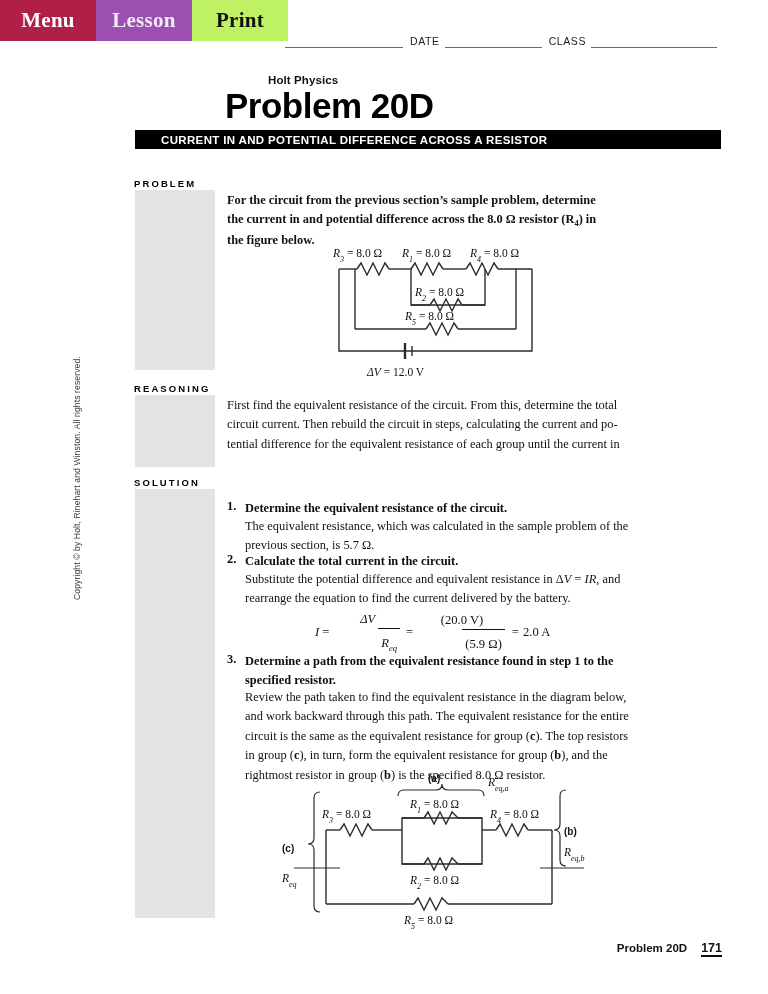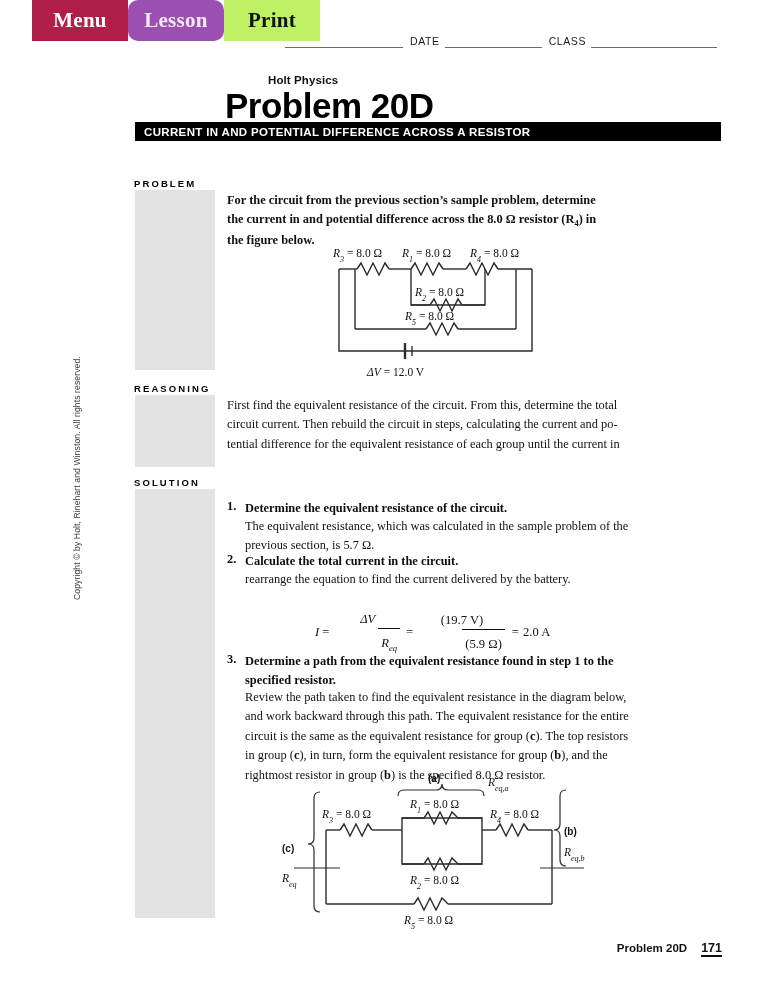--- a/index.html
+++ b/index.html
@@ -14,37 +14,36 @@
     position: relative;
     overflow: hidden;
   }
 
   
   .navbar {
     position: absolute;
     top: 0; left: 0;
     height: 53px;
     display: flex;
-    padding-left: 32px;
   }
   .nav-tab {
     width: 96px;
     height: 41px;
     display: flex;
     align-items: center;
     justify-content: center;
     font-family: "Liberation Serif", serif;
     font-weight: bold;
     font-size: 21px;
     letter-spacing: 0.3px;
     cursor: pointer;
     user-select: none;
   }
   .nav-menu  { background: #B01F47; color: #ffffff; }
-  .nav-lesson{ background: #9B4FB0; color: #f4eaf6; border-radius: 10px; }
+  .nav-lesson{ background: #9B4FB0; color: #f4eaf6; }
   .nav-print { background: #bef264; color: #111111; }
 
   
   .idline {
     position: absolute;
     top: 30px;
     left: 285px;
     width: 438px;
     height: 18px;
     display: flex;
@@ -82,33 +81,33 @@
     left: 225px;
     font-family: "Liberation Sans", sans-serif;
     font-weight: bold;
     font-size: 35px;
     letter-spacing: -0.5px;
     color: #000000;
     line-height: 1.05;
   }
   .banner {
     position: absolute;
-    top: 122px;
+    top: 130px;
     left: 135px;
     width: 586px;
     height: 19px;
     background: #000000;
     color: #ffffff;
     font-family: "Liberation Sans", sans-serif;
     font-weight: bold;
     font-size: 11.5px;
     letter-spacing: 0.35px;
     display: flex;
     align-items: center;
-    padding-left: 9px;
+    padding-left: 26px;
     box-sizing: border-box;
   }
 
   
   .sec-label {
     position: absolute;
     left: 134px;
     font-family: "Liberation Sans", sans-serif;
     font-weight: bold;
     font-size: 9.5px;
@@ -305,33 +304,34 @@
 <div class="step-num" style="top:499px; left:227px">1.</div>
 <div class="step-head" style="top:499px; left:245px">Determine the equivalent resistance of the circuit.</div>
 <div class="body-text" style="top:517px; left:245px; width:430px">
   <div>The equivalent resistance, which was calculated in the sample problem of the</div>
   <div>previous section, is 5.7 Ω.</div>
 </div>
 
 <div class="step-num" style="top:552px; left:227px">2.</div>
 <div class="step-head" style="top:552px; left:245px">Calculate the total current in the circuit.</div>
 <div class="body-text" style="top:570px; left:245px; width:430px">
+  <div><span>Substitute the potential difference and equivalent resistance in Δ</span><span class="ital">V</span><span> = </span><span class="ital">IR</span><span>, and</span></div>
   <div>rearrange the equation to find the current delivered by the battery.</div>
 </div>
 
 <div class="equation" style="top:612px; left:315px">
   <span class="ital">I</span>
   <span style="padding:0 3px">=</span>
   <span class="frac">
     <span class="num ital">ΔV</span>
     <span class="den"><span class="ital">R</span><sub class="ital">eq</sub></span>
   </span>
   <span style="padding:0 3px">=</span>
   <span class="frac">
-    <span class="num">(19.7 V)</span>
+    <span class="num">(20.0 V)</span>
     <span class="den">(5.9 Ω)</span>
   </span>
   <span style="padding:0 4px">=</span>
   <span>2.0 A</span>
 </div>
 
 <div class="step-num" style="top:652px; left:227px">3.</div>
 <div class="step-head" style="top:652px; left:245px; width:430px">
   <div>Determine a path from the equivalent resistance found in step 1 to the</div>
   <div>specified resistor.</div>

